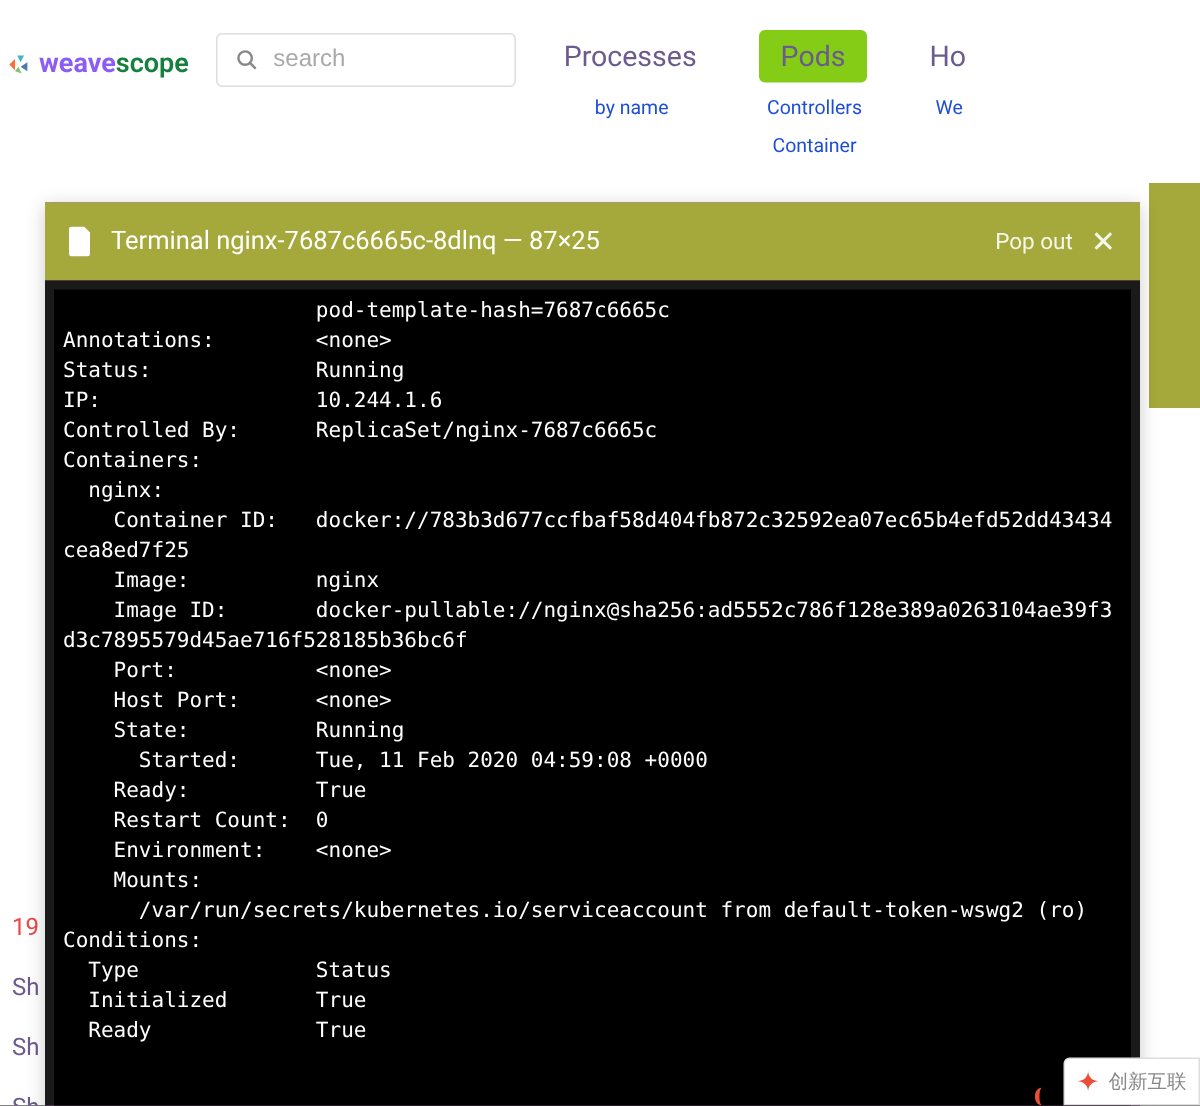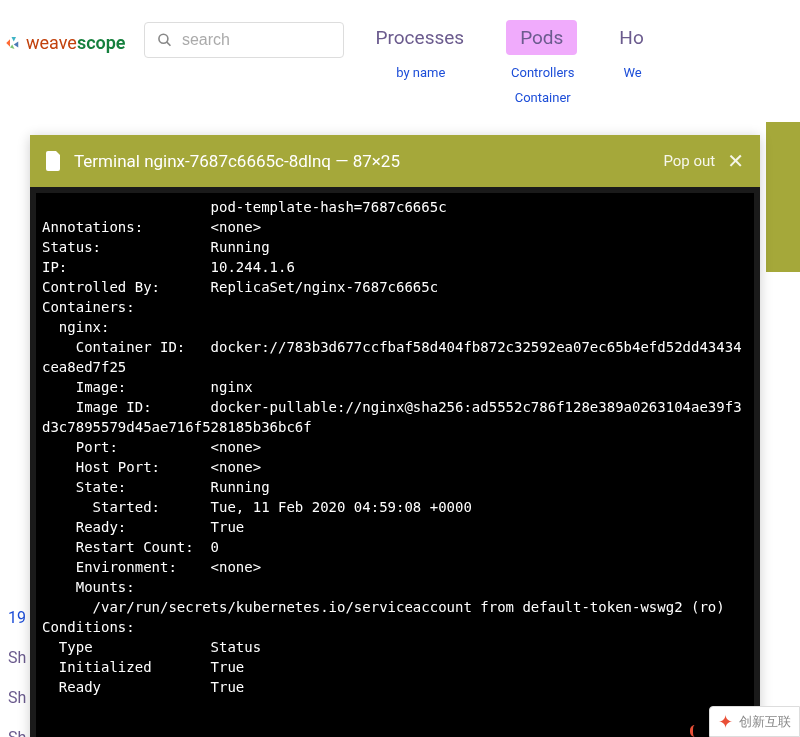--- a/index.html
+++ b/index.html
@@ -1,53 +1,53 @@
 <!DOCTYPE html>
 <html><head>
   <meta charset="utf-8">
   <style>
     * { margin: 0; padding: 0; box-sizing: border-box; }
     body { font-family: -apple-system, BlinkMacSystemFont, "Segoe UI", Roboto, sans-serif; background: #fff; width: 800px; height: 737px; overflow: hidden; position: relative; }
 
     .topbar { display: flex; align-items: flex-start; padding: 20px 0 0 4px; gap: 18px; }
     .logo { display: flex; align-items: center; font-size: 18px; color: #555; margin-top: 12px; }
     .logo-mark { width: 18px; height: 18px; margin-right: 4px; }
-    .logo-weave { font-weight: 400; color: #c2410c; }
+    .logo-weave { font-weight: 700; color: #8b5cf6; }
     .logo-scope { font-weight: 600; color: #15803d; }
 
     .search-wrap { display: flex; align-items: center; border: 1px solid #ddd; border-radius: 4px; padding: 8px 12px; width: 200px; margin-top: 2px; }
     .search-icon-svg { width: 18px; height: 18px; color: #888; margin-right: 10px; }
     .search-input { border: none; outline: none; font-size: 16px; color: #666; width: 100%; }
     .search-input::placeholder { color: #aaa; }
 
     .nav { display: flex; gap: 28px; }
     .nav-col { display: flex; flex-direction: column; gap: 10px; text-align: center; }
     .nav-pill { padding: 6px 14px; border-radius: 4px; font-size: 19px; color: #6b5b8e; }
-    .nav-pill.active { background: #f0abfc; }
+    .nav-pill.active { background: #84cc16; }
     .nav-sub { font-size: 13px; color: #1d4ed8; padding-left: 2px; }
 
     .modal { position: absolute; left: 30px; top: 135px; width: 730px; background: #701a75; box-shadow: 0 2px 12px rgba(0,0,0,0.2); }
     .modal-header { background: #a5a83a; color: #fff; display: flex; align-items: center; padding: 14px 16px; gap: 12px; }
     .modal-doc-icon { width: 16px; height: 20px; fill: #fff; }
     .modal-title { font-size: 17px; flex: 1; }
     .modal-popout { font-size: 15px; color: rgba(255,255,255,0.9); cursor: pointer; }
     .modal-close { font-size: 20px; color: rgba(255,255,255,0.9); cursor: pointer; }
 
     .term-wrap { background: #1a1a1a; padding: 6px; }
     .term { background: #000; color: #fff; font-family: "Consolas","Menlo",monospace; font-size: 14px; line-height: 20px; padding: 4px 6px 4px 6px; height: 560px; overflow-y: auto; white-space: pre-wrap; word-break: break-all; position: relative; }
     .term::-webkit-scrollbar { width: 14px; }
     .term::-webkit-scrollbar-track { background: #1a1a1a; }
     .term::-webkit-scrollbar-thumb { background: #555; }
     pre.term-line { font-family: inherit; white-space: pre-wrap; word-break: break-all; }
     
 
     .bg-side { position: absolute; right: 0; top: 122px; width: 34px; height: 150px; background: #a5a83a; }
 
     .bg-bl { position: absolute; left: 8px; top: 598px; font-size: 16px; color: #6b5b8e; line-height: 40px; }
-    .bg-bl-num { color: #1d4ed8; }
+    .bg-bl-num { color: #ef4444; }
 
     .watermark { position: absolute; right: 0; bottom: 0; background: #fff; border: 1px solid #ddd; border-radius: 4px 0 0 0; padding: 4px 8px; font-size: 13px; color: #888; display: flex; align-items: center; gap: 6px; }
     .wm-star { color: #e94f37; font-size: 18px; }
     .wm-accent { position: absolute; right: 100px; bottom: 0; width: 10px; height: 12px; border-left: 3px solid #e94f37; border-radius: 8px; }
   </style>
 </head>
 <body>
 
 <div class="topbar">
   <div class="logo">

